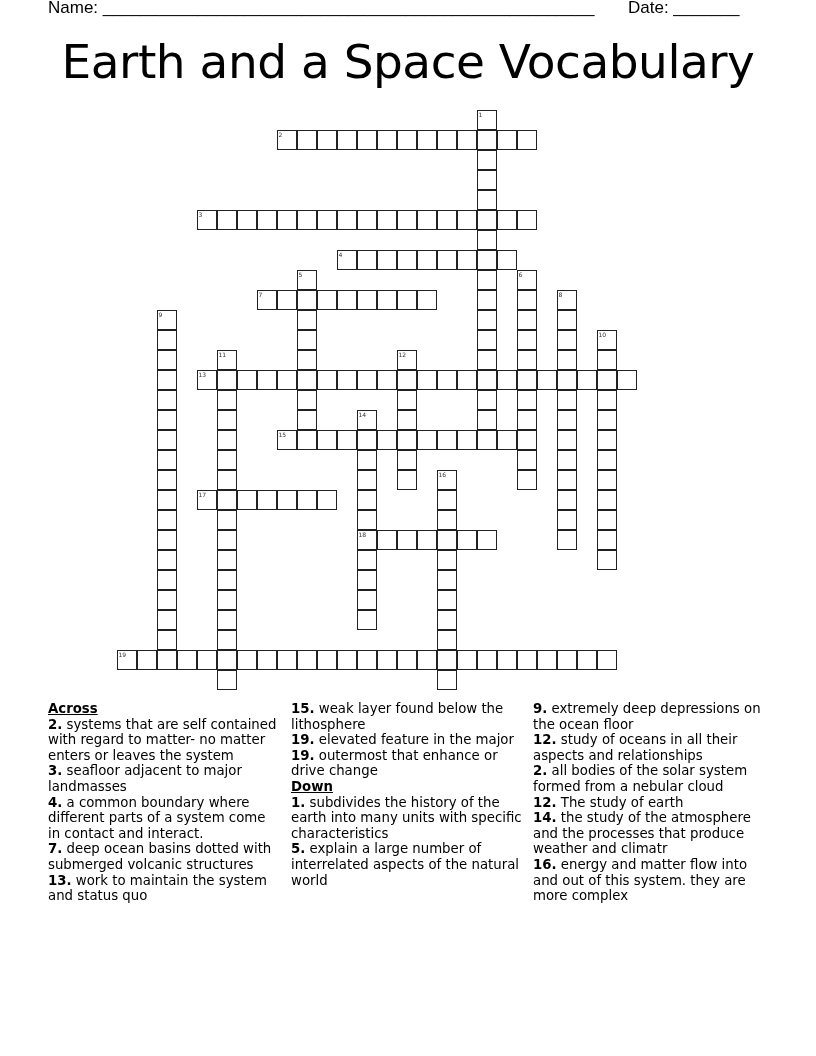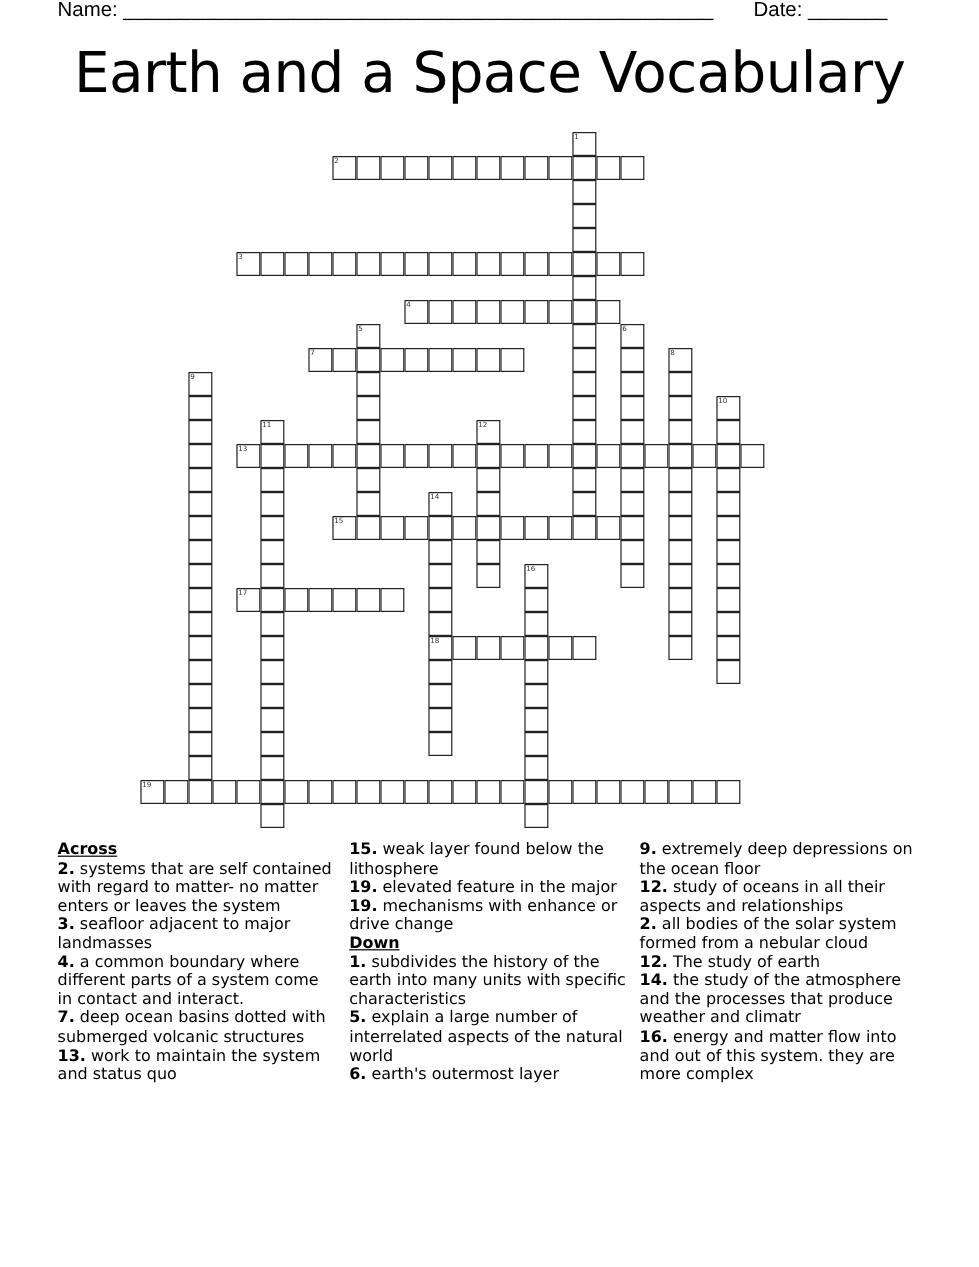--- a/index.html
+++ b/index.html
@@ -297,25 +297,24 @@
   <p class="clue"><b>2.</b> <span>systems that are self contained with regard to matter- no matter enters or leaves the system</span></p>
   <p class="clue"><b>3.</b> <span>seafloor adjacent to major landmasses</span></p>
   <p class="clue"><b>4.</b> <span>a common boundary where different parts of a system come in contact and interact.</span></p>
   <p class="clue"><b>7.</b> <span>deep ocean basins dotted with submerged volcanic structures</span></p>
   <p class="clue"><b>13.</b> <span>work to maintain the system and status quo</span></p>
 </div>
 
 <div class="clues col2">
   <p class="clue"><b>15.</b> <span>weak layer found below the lithosphere</span></p>
   <p class="clue"><b>19.</b> <span>elevated feature in the major</span></p>
-  <p class="clue"><b>19.</b> <span>mechanisms with enhance or drive change</span></p>
+  <p class="clue"><b>19.</b> <span>outermost that enhance or drive change</span></p>
   <div class="heading">Down</div>
   <p class="clue"><b>1.</b> <span>subdivides the history of the earth into many units with specific characteristics</span></p>
   <p class="clue"><b>5.</b> <span>explain a large number of interrelated aspects of the natural world</span></p>
-  <p class="clue"><b>6.</b> <span>earth's outermost layer</span></p>
 </div>
 
 <div class="clues col3">
   <p class="clue"><b>9.</b> <span>extremely deep depressions on the ocean floor</span></p>
   <p class="clue"><b>12.</b> <span>study of oceans in all their aspects and relationships</span></p>
   <p class="clue"><b>2.</b> <span>all bodies of the solar system formed from a nebular cloud</span></p>
   <p class="clue"><b>12.</b> <span>The study of earth</span></p>
   <p class="clue"><b>14.</b> <span>the study of the atmosphere and the processes that produce weather and climatr</span></p>
   <p class="clue"><b>16.</b> <span>energy and matter flow into and out of this system. they are more complex</span></p>
 </div>

